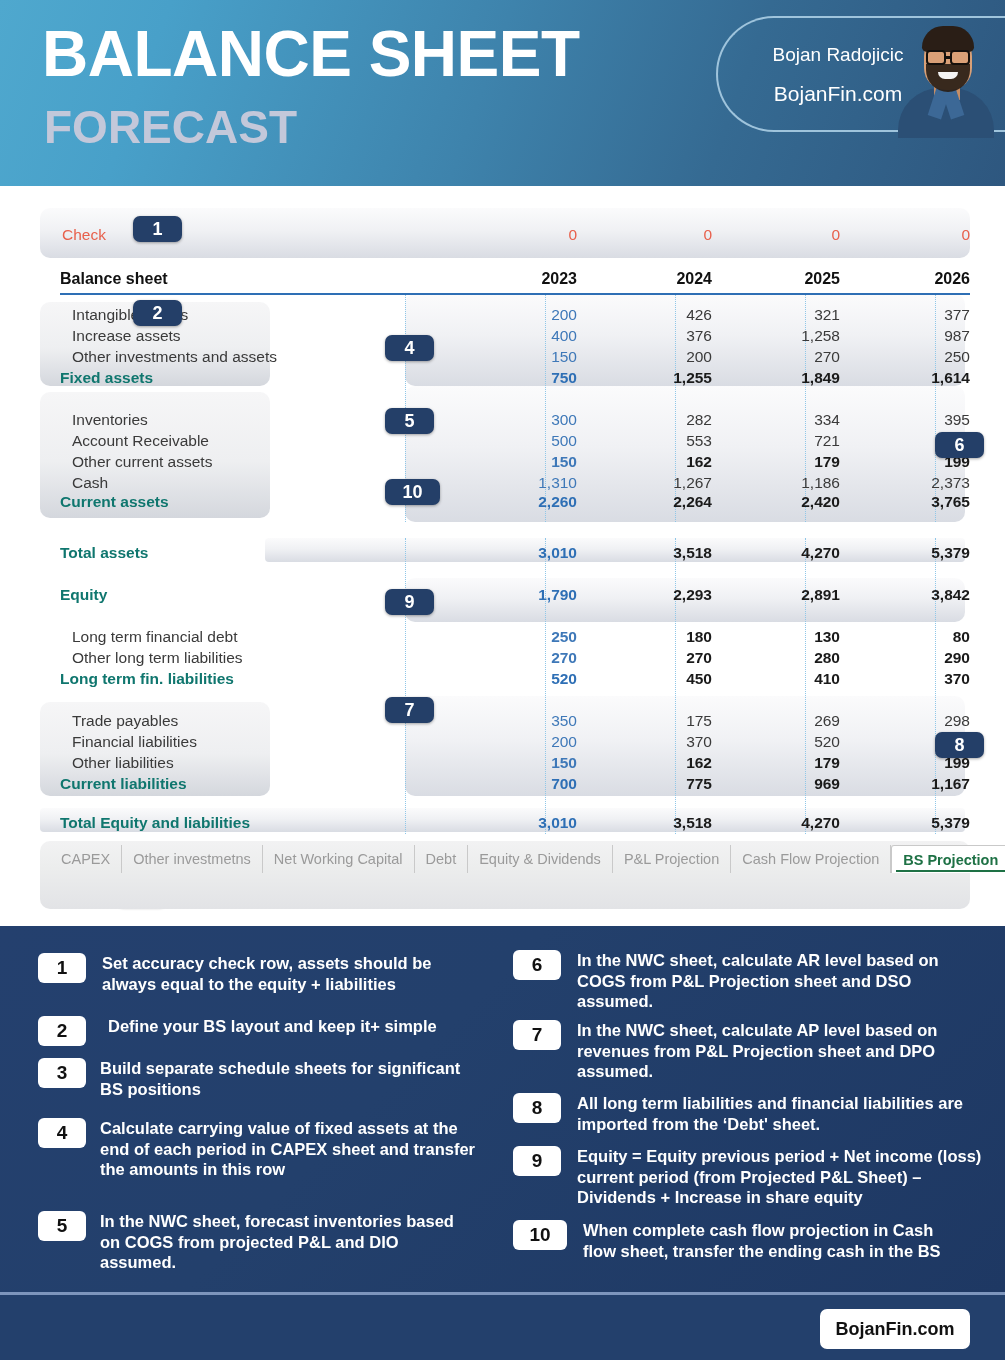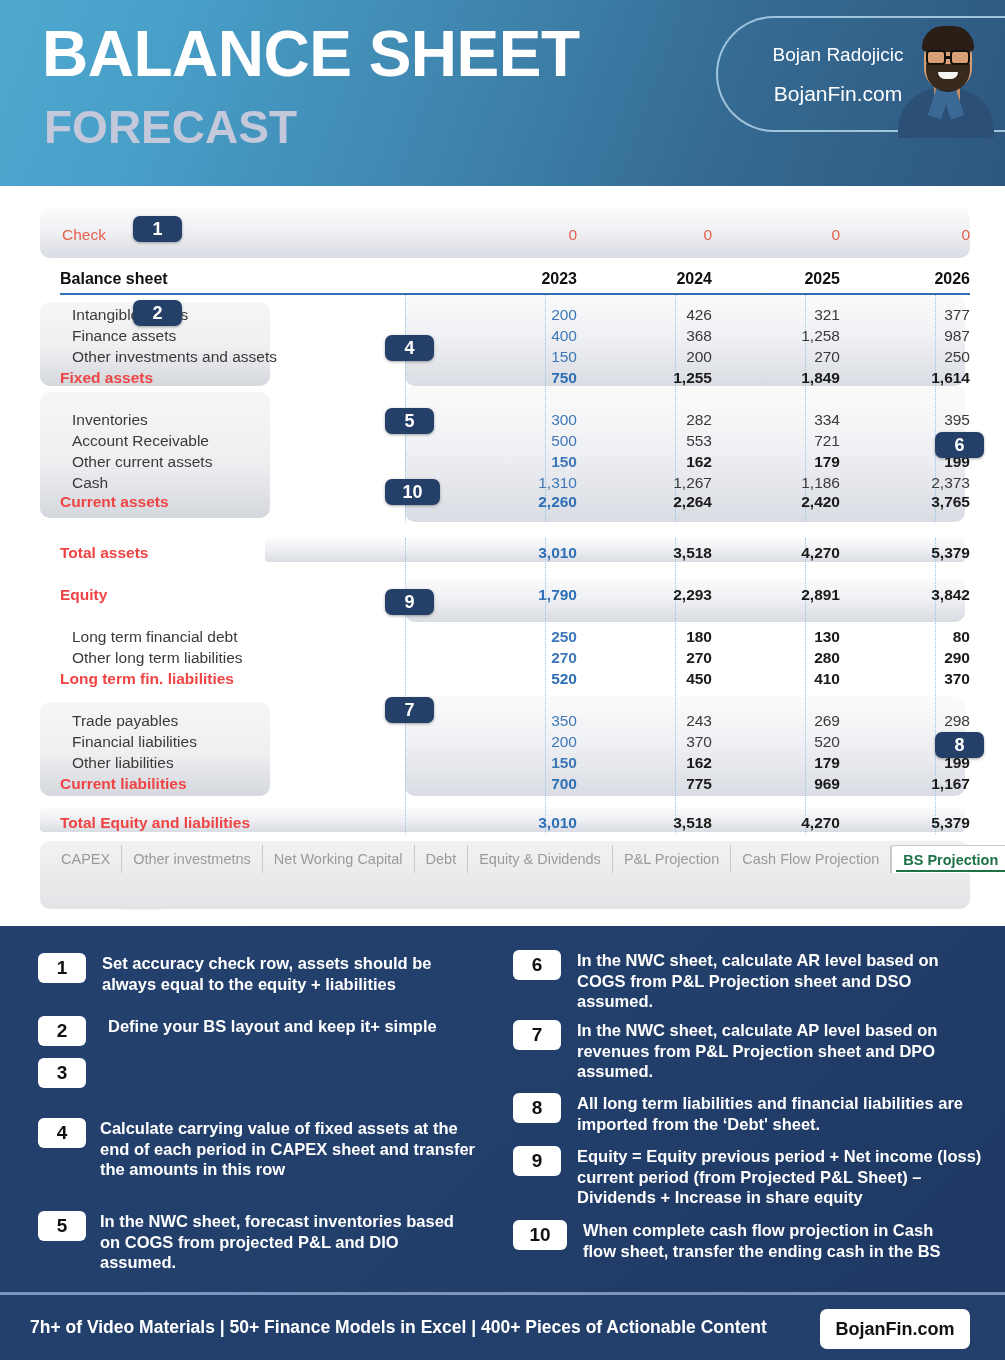--- a/index.html
+++ b/index.html
@@ -80,21 +80,21 @@
   }
 
   .grid { position: absolute; left: 0; top: 0; width: 930px; }
 
   .r { position: absolute; left: 0; width: 840px; height: 21px; }
   .lbl {
     position: absolute; left: 20px; top: 0; font-size: 15.5px; color: #3A3A3A;
     line-height: 21px; white-space: nowrap;
   }
   .lbl.ind { left: 32px; }
-  .lbl.tot { font-weight: bold; color: #ef4444; left: 20px; }
+  .lbl.tot { font-weight: bold; color: #0f766e; left: 20px; }
   .lbl.hdr { font-weight: bold; color: #111; font-size: 16px; left: 20px; }
   .lbl.chk { color: #E8604C; left: 22px; font-size: 15.5px; }
 
   .num {
     position: absolute; top: 0; text-align: right; font-size: 15.5px;
     line-height: 21px; color: #3A3A3A; white-space: nowrap;
   }
   .num.b { font-weight: bold; color: #1A1A1A; }
   .num.blue { color: #3E78B8; }
   .num.bluebold { color: #2E6FB5; font-weight: bold; }
@@ -255,23 +255,23 @@
       <div class="uline-blue" style="left:20px; top:85px; width:910px;"></div>
 
       <div class="r" style="top:96px;">
         <span class="lbl ind">Intangible assets</span>
         <span class="num blue c1">200</span>
         <span class="num c2">426</span>
         <span class="num c3">321</span>
         <span class="num c4">377</span>
       </div>
       <div class="r" style="top:117px;">
-        <span class="lbl ind">Finance assets</span>
+        <span class="lbl ind">Increase assets</span>
         <span class="num blue c1">400</span>
-        <span class="num c2">368</span>
+        <span class="num c2">376</span>
         <span class="num c3">1,258</span>
         <span class="num c4">987</span>
       </div>
       <div class="r" style="top:138px;">
         <span class="lbl ind">Other investments and assets</span>
         <span class="num blue c1">150</span>
         <span class="num c2">200</span>
         <span class="num c3">270</span>
         <span class="num c4">250</span>
       </div>
@@ -353,21 +353,21 @@
         <span class="lbl tot">Long term fin. liabilities</span>
         <span class="num b bluebold c1">520</span>
         <span class="num b c2">450</span>
         <span class="num b c3">410</span>
         <span class="num b c4">370</span>
       </div>
 
       <div class="r" style="top:502px;">
         <span class="lbl ind">Trade payables</span>
         <span class="num blue c1">350</span>
-        <span class="num c2">243</span>
+        <span class="num c2">175</span>
         <span class="num c3">269</span>
         <span class="num c4">298</span>
       </div>
       <div class="r" style="top:523px;">
         <span class="lbl ind">Financial liabilities</span>
         <span class="num blue c1">200</span>
         <span class="num c2">370</span>
         <span class="num c3">520</span>
         <span class="num c4">670</span>
       </div>
@@ -427,20 +427,21 @@
       <div class="ntext">Set accuracy check row, assets should be always equal to the equity + liabilities</div>
     </div>
 
     <div class="note" style="left:38px; top:90px; width:430px;">
       <div class="nbadge">2</div>
       <div class="ntext" style="margin-left:22px;">Define your BS layout and keep it+ simple</div>
     </div>
 
     <div class="note" style="left:38px; top:132px; width:430px;">
       <div class="nbadge">3</div>
+      <div class="ntext" style="margin-left:14px;">Build separate schedule sheets for significant BS positions</div>
     </div>
 
     <div class="note" style="left:38px; top:192px; width:445px;">
       <div class="nbadge">4</div>
       <div class="ntext" style="margin-left:14px;">Calculate carrying value of fixed assets at the end of each period in CAPEX sheet and transfer the amounts in this row</div>
     </div>
 
     <div class="note" style="left:38px; top:285px; width:440px;">
       <div class="nbadge">5</div>
       <div class="ntext" style="margin-left:14px;">In the NWC sheet, forecast inventories based on COGS from projected P&amp;L and DIO assumed.</div>
@@ -466,17 +467,16 @@
       <div class="ntext">Equity = Equity previous period + Net income (loss) current period  (from Projected P&amp;L Sheet) – Dividends + Increase in share equity</div>
     </div>
 
     <div class="note" style="left:513px; top:294px; width:450px;">
       <div class="nbadge" style="width:54px;">10</div>
       <div class="ntext">When complete cash flow projection in Cash flow sheet, transfer the ending cash in the BS</div>
     </div>
   </div>
 
   <div class="footer">
-    <div class="foot-text">7h+ of Video Materials | 50+ Finance Models in Excel | 400+ Pieces of Actionable Content</div>
     <div class="foot-logo">BojanFin.com</div>
   </div>
 
 </div>
 
 </body></html>

